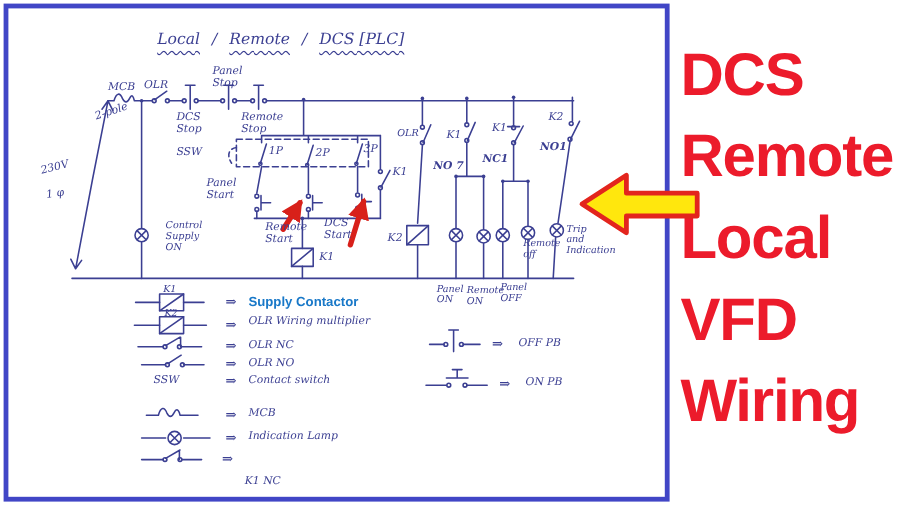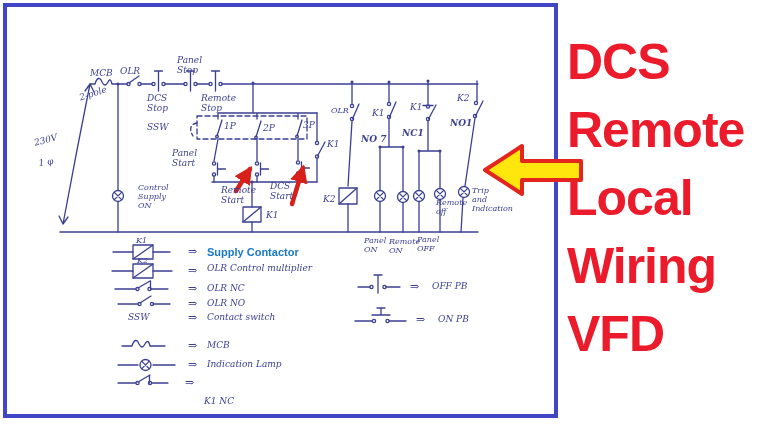--- a/index.html
+++ b/index.html
@@ -187,20 +187,23 @@
       <circle cx="419" cy="151" r="1.5"></circle>
         <circle cx="440" cy="151" r="1.5"></circle>
     </g>
 
     <g stroke="#d8201a" stroke-width="4.5" stroke-linecap="round">
       <line x1="236" y1="191" x2="250" y2="169" marker-end="url(#ah)"></line>
       <line x1="292" y1="204" x2="303" y2="168" marker-end="url(#ah)"></line>
     </g>
   </svg>
 
+  <div class="title">
+    <span class="w">Local</span><span class="s">/</span><span class="w">Remote</span><span class="s">/</span><span class="w">DCS [PLC]</span>
+  </div>
 
   <span class="lbl" style="left:90px;top:68px">MCB</span>
   <span class="lbl" style="left:78px;top:93px;transform:rotate(-18deg)">2-pole</span>
   <span class="lbl" style="left:33px;top:138px;transform:rotate(-14deg)">230V</span>
   <span class="lbl" style="left:38px;top:158px;transform:rotate(-8deg)">1 φ</span>
   <span class="lbl" style="left:120px;top:66px">OLR</span>
   <span class="lbl" style="left:147px;top:93px">DCS
 Stop</span>
   <span class="lbl" style="left:177px;top:55px">Panel
 Stop</span>
@@ -240,21 +243,21 @@
   <span class="lbl sm" style="left:472px;top:186px">Trip
 and
 Indication</span>
 
   <span class="lbl sm" style="left:136px;top:236px">K1</span>
   <span class="arr" style="left:188px;top:245px">⇒</span>
   <span class="typed" style="left:207px;top:246px">Supply Contactor</span>
 
   <span class="lbl sm" style="left:137px;top:256px">K2</span>
   <span class="arr" style="left:188px;top:264px">⇒</span>
-  <span class="lbl" style="left:207px;top:263px">OLR Control multiplier</span>
+  <span class="lbl" style="left:207px;top:263px">OLR Wiring multiplier</span>
 
   <span class="arr" style="left:188px;top:282px">⇒</span>
   <span class="lbl" style="left:207px;top:283px">OLR NC</span>
 
   <span class="arr" style="left:188px;top:297px">⇒</span>
   <span class="lbl" style="left:207px;top:298px">OLR NO</span>
 
   <span class="lbl" style="left:128px;top:312px">SSW</span>
   <span class="arr" style="left:188px;top:311px">⇒</span>
   <span class="lbl" style="left:207px;top:312px">Contact switch</span>
@@ -276,17 +279,17 @@
   <div class="frame"></div>
 
   <svg class="yarrow" width="108" height="62" viewBox="0 0 108 62" style="left:477px;top:139px">
     <polygon points="8,31 45,7 45,22 104,22 104,41 45,41 45,55" fill="#ffe70d" stroke="#e3251d" stroke-width="4" stroke-linejoin="round"></polygon>
   </svg>
 
   <div class="side">
     <div>DCS</div>
     <div>Remote</div>
     <div>Local</div>
+    <div>VFD</div>
     <div>Wiring</div>
-    <div>VFD</div>
   </div>
 
 </div>
 
 </body></html>

